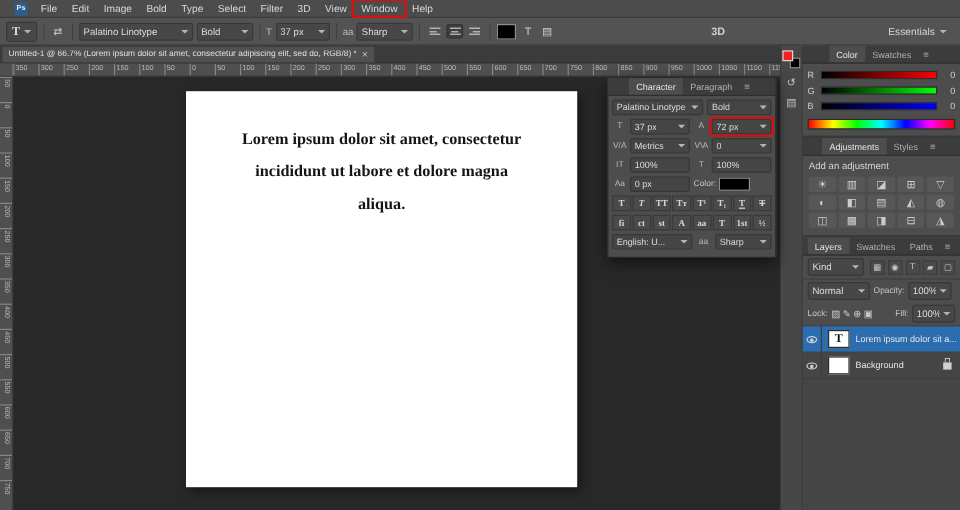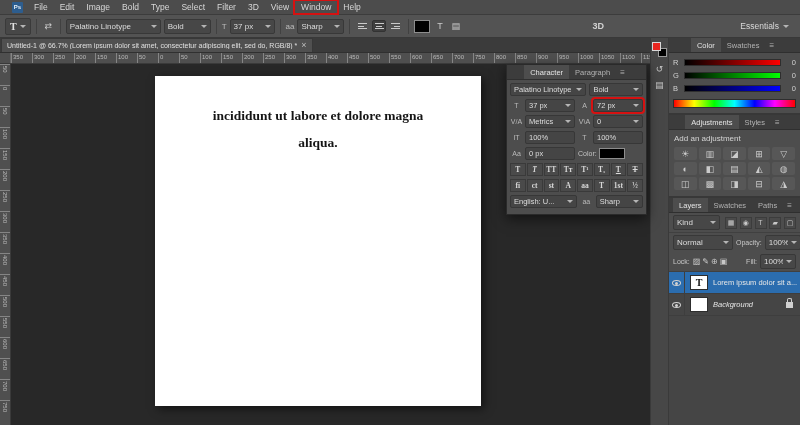--- a/index.html
+++ b/index.html
@@ -13,21 +13,21 @@
 .hlred{outline:2px solid #d51111;outline-offset:0}
 
 .optbar{height:23px;background:#535353;border-bottom:1px solid #393939;display:flex;align-items:center;padding:0 5px;gap:3px}
 .sep{width:1px;height:15px;background:#616161;border-left:1px solid #414141;margin:0 2px;flex:none}
 .icon-btn{min-width:13px;text-align:center;font-size:9px;color:#cccccc;padding:1px 2px;flex:none}
 .toolbox{display:flex;align-items:center;gap:3px;background:#474747;border:1px solid #3a3a3a;border-radius:2px;height:17px;padding:0 4px;flex:none}
 .toolbox b{font-size:10px;color:#e2e2e2;font-family:"Liberation Serif",serif}
 .field{display:inline-flex;align-items:center;justify-content:space-between;background:#474747;border:1px solid #383838;border-radius:2px;height:15px;padding:0 3px;font-size:8px;color:#dddddd;gap:3px;white-space:nowrap;overflow:hidden;flex:none}
 .field>span{white-space:nowrap;overflow:hidden}
 .ar{width:0;height:0;border-left:3px solid transparent;border-right:3px solid transparent;border-top:3px solid #b5b5b5;flex:none}
-.w92{width:95px}.w46{width:47px}.w44{width:45px}.w52{width:60px}.w36{width:36px}
+.w92{width:95px}.w46{width:47px}.w44{width:45px}.w52{width:52px}.w36{width:36px}
 .cicon{font-size:8px;color:#bcbcbc;flex:none}
 .al{width:14px;height:12px;display:inline-flex;flex-direction:column;justify-content:space-between;padding:2px;align-items:flex-start;border:1px solid transparent;border-radius:2px;flex:none}
 .al.center{align-items:center}.al.right{align-items:flex-end}
 .al.on{background:#3e3e3e;border-color:#333}
 .al i{height:1px;background:#cacaca;width:9px;display:block}
 .al i:nth-child(2){width:6px}
 .swatch{width:16px;height:13px;border:1px solid #8d8d8d;flex:none}
 .lbl3d{font-size:9px;color:#d2d2d2;font-weight:bold;flex:none}
 .flex1{flex:1}
 .wsbtn{display:flex;align-items:center;gap:4px;font-size:8.5px;color:#d8d8d8;padding:2px 6px;flex:none}
@@ -99,21 +99,21 @@
 .lic{font-size:8px;color:#c8c8c8}
 #layer-list{background:#454545}
 .lrow{height:22px;display:flex;align-items:center;border-bottom:1px solid #3e3e3e}
 .lrow.sel{background:#2b6daf}
 .eyew{width:16px;height:100%;border-right:1px solid #3e3e3e;display:flex;align-items:center;justify-content:center;flex:none}
 .eye{width:9px;height:6px;border:1px solid #d2d2d2;border-radius:50%;position:relative;display:block}
 .eye::after{content:"";position:absolute;left:2px;top:1px;width:3px;height:3px;background:#d2d2d2;border-radius:50%}
 .thumb{width:18px;height:15px;background:#ffffff;margin:0 5px;border:1px solid #2d2d2d;display:inline-flex;align-items:center;justify-content:center;flex:none}
 .thumb b{font-family:"Liberation Serif",serif;font-size:10px;color:#111}
 .lname{font-size:7.5px;color:#e6e6e6;white-space:nowrap;overflow:hidden;text-overflow:ellipsis;flex:1}
-.lname.it{font-style:italic}
+.lname.it{}
 .lockpad{width:7px;height:6px;background:#d0d0d0;position:relative;margin:0 7px;flex:none}
 .lockpad::before{content:"";position:absolute;left:1px;top:-4px;width:3px;height:3px;border:1px solid #d0d0d0;border-bottom:none;border-radius:2px 2px 0 0}
 .layersfill{flex:1;background:#454545}
 </style>
 </head>
 <body>
 
 <div class="app">
 
   <div class="menubar">
@@ -250,20 +250,21 @@
             <span class="rvc">500</span>
             <span class="rvc">550</span>
             <span class="rvc">600</span>
             <span class="rvc">650</span>
             <span class="rvc">700</span>
             <span class="rvc">750</span>
           </div>
         <div class="canvas">
           <div class="docpage">
             <div class="doctext" id="doc-text">
+                <div class="dline">Lorem ipsum dolor sit amet, consectetur</div>
                 <div class="dline">incididunt ut labore et dolore magna</div>
                 <div class="dline">aliqua.</div>
               </div>
           </div>
         </div>
       </div>
     </div>
 
     <div class="dock">
       <div class="strip">

